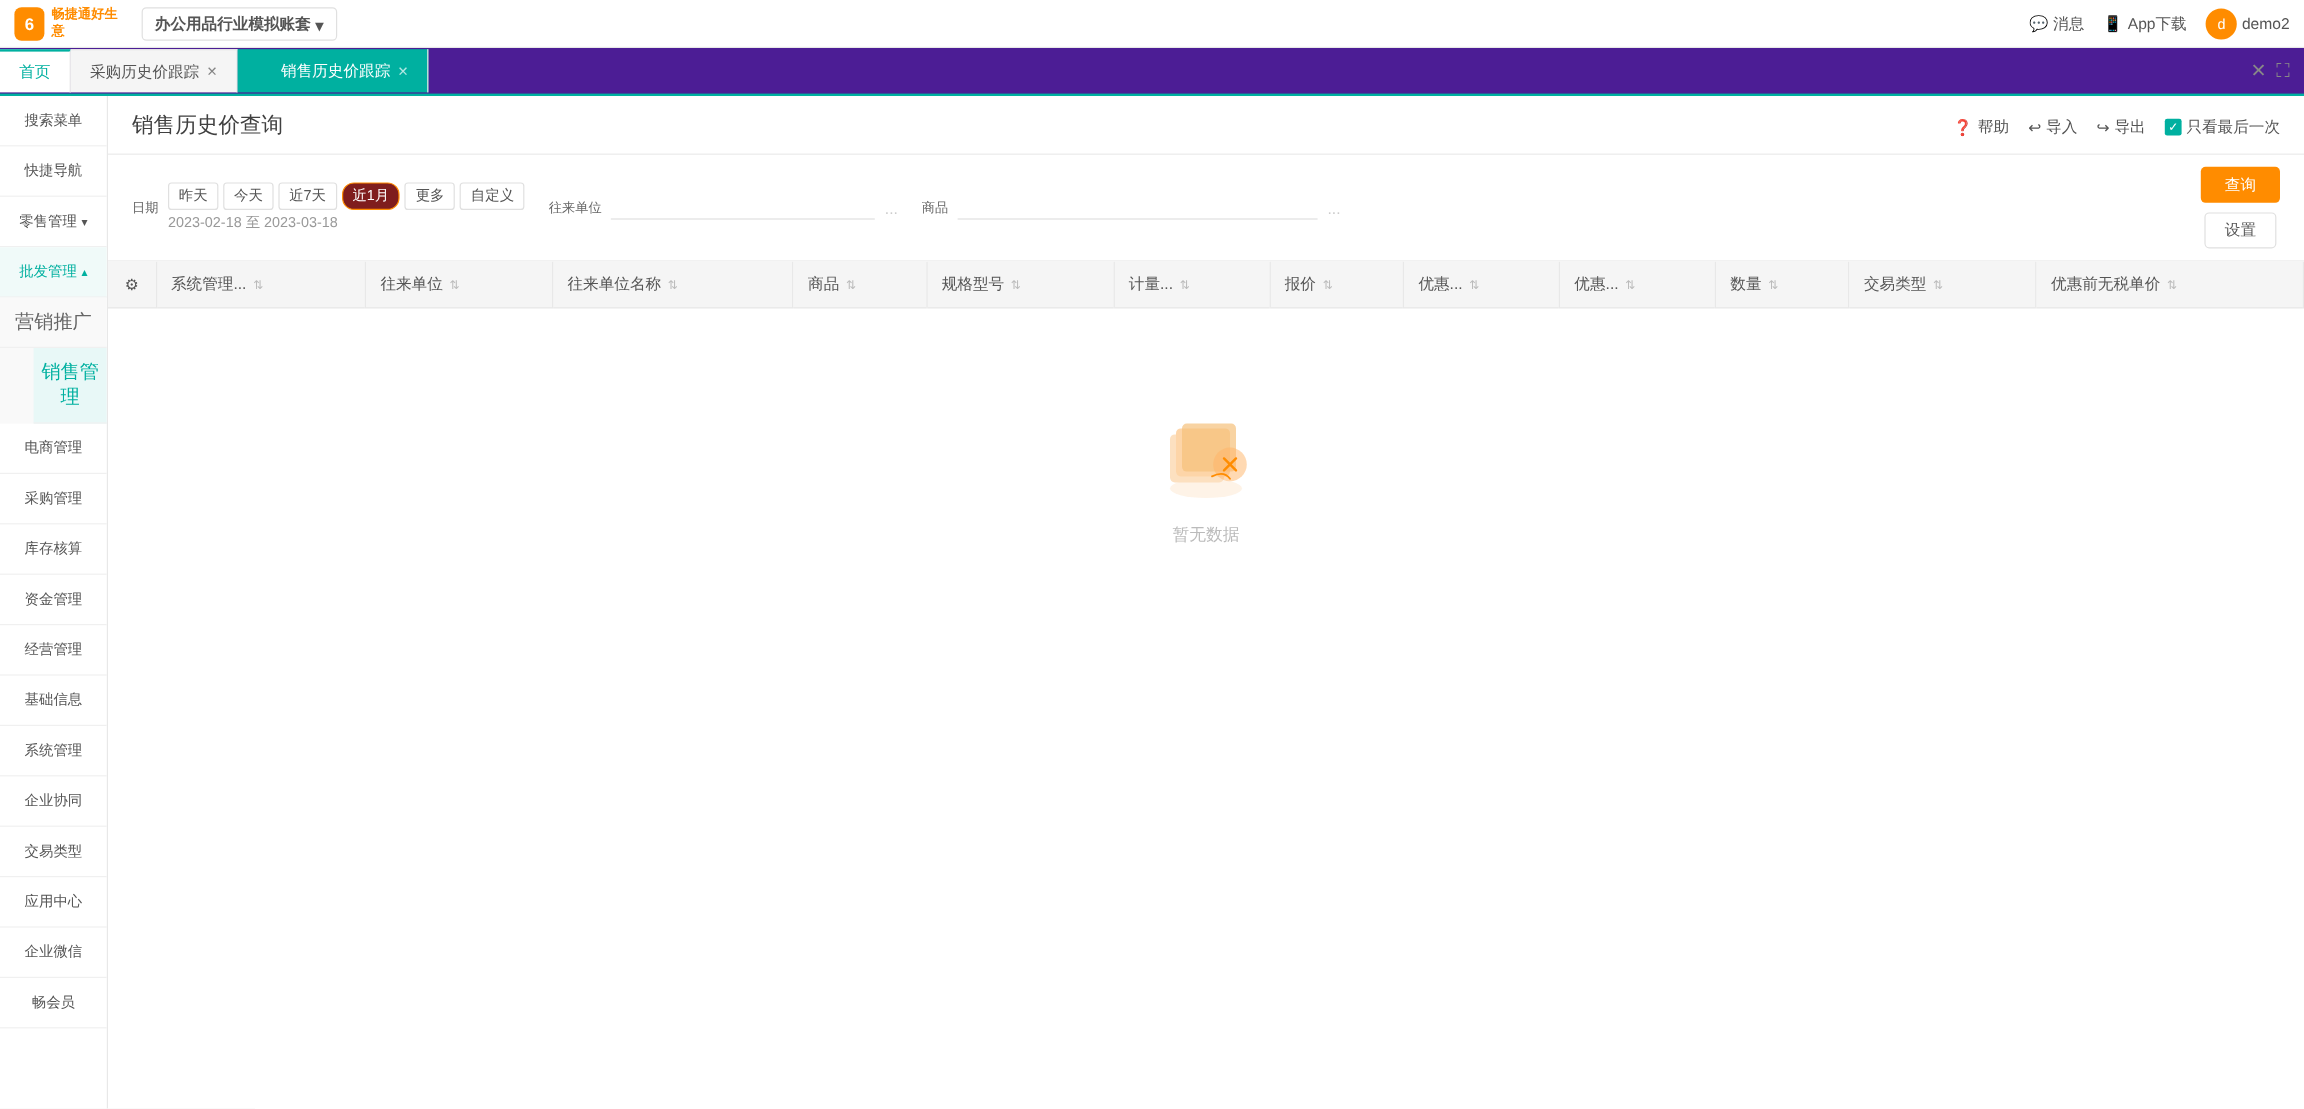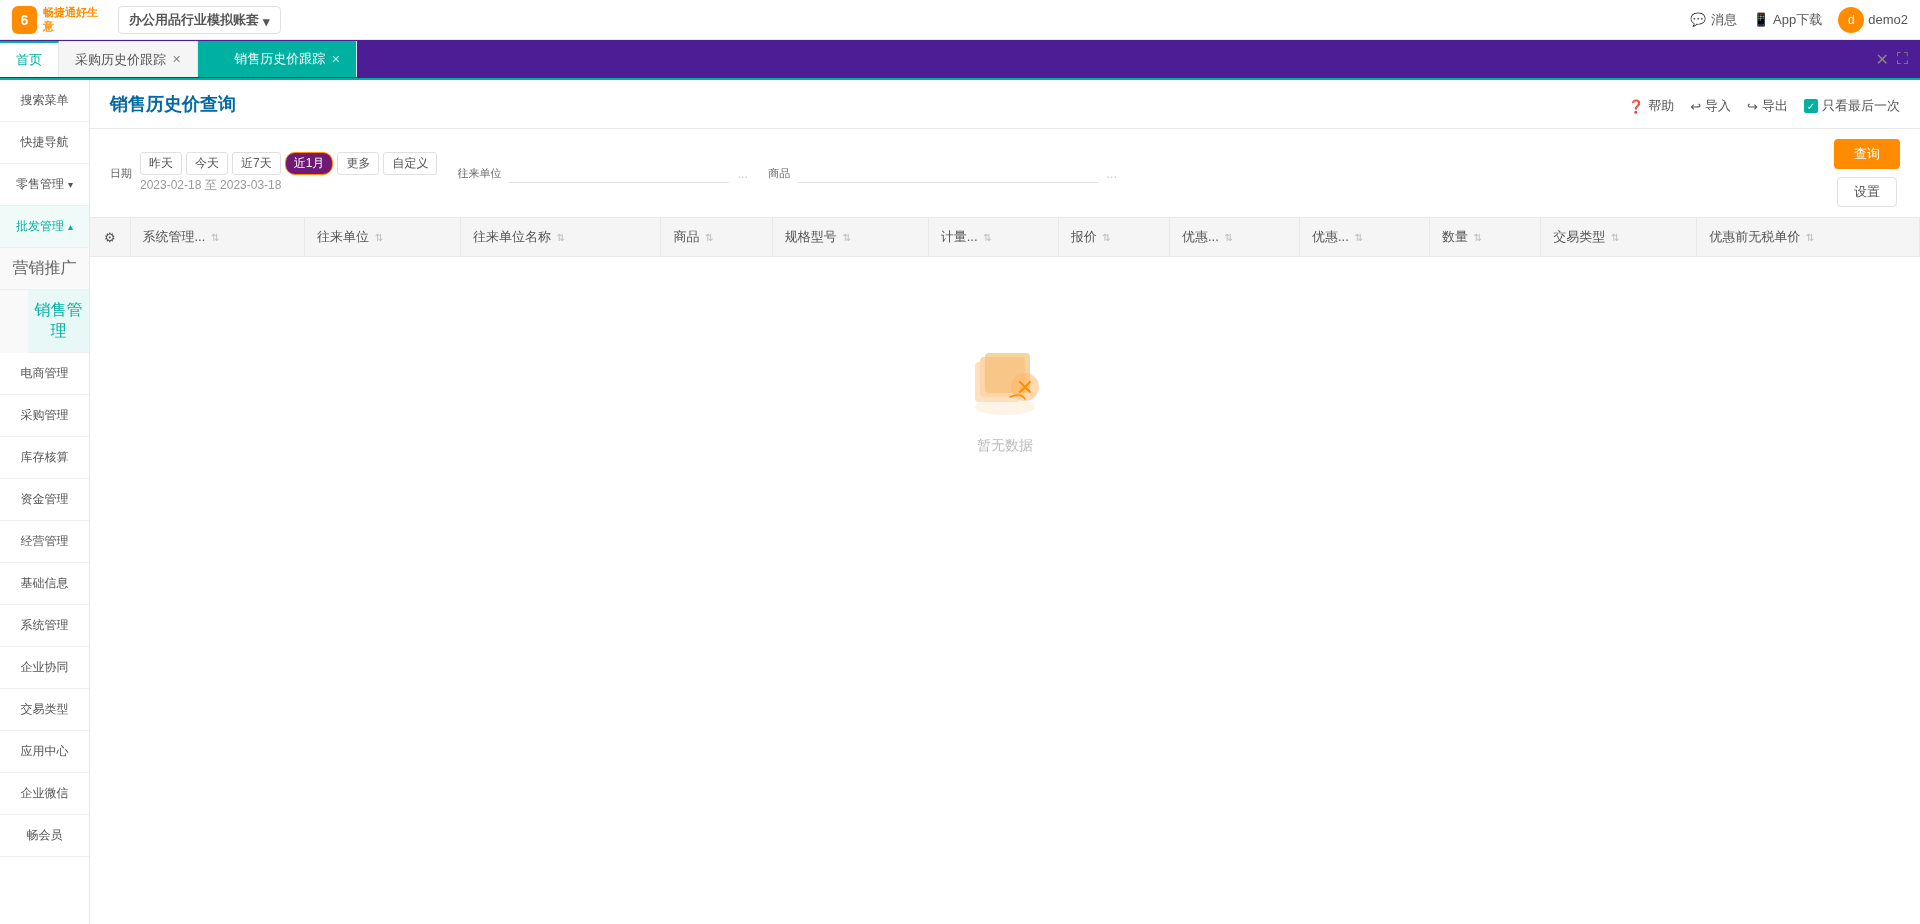--- a/index.html
+++ b/index.html
@@ -35,33 +35,33 @@
     .sidebar-item.has-arrow { display: flex; align-items: center; justify-content: center; gap: 4px; }
     .sidebar-sub { background: #f9f9f9; }
     .sidebar-sub .sidebar-item { font-size: 16px; color: #666; padding: 10px 6px; }
     .sidebar-sub .sidebar-item.active { color: #00b0a0; background: #e8f8f7; margin-left: 28px; }
 
     
     .content { flex: 1; display: flex; flex-direction: column; overflow: hidden; background: #f5f5f5; }
 
     
     .page-header { background: #fff; padding: 12px 20px 0 20px; border-bottom: 1px solid #e8e8e8; }
-    .page-title { font-size: 18px; font-weight: bold; color: #0369a1; margin-bottom: 12px; }
+    .page-title { font-size: 18px; font-weight: normal; color: #404040; margin-bottom: 12px; }
     .page-toolbar { display: flex; align-items: center; justify-content: flex-end; gap: 16px; padding-bottom: 8px; font-size: 13px; color: #555; }
     .toolbar-btn { display: flex; align-items: center; gap: 4px; cursor: pointer; color: #555; }
     .checkbox-label { display: flex; align-items: center; gap: 4px; cursor: pointer; }
     .checkbox-teal { width: 14px; height: 14px; background: #00b0a0; border-radius: 2px; display: flex; align-items: center; justify-content: center; color: white; font-size: 10px; }
 
     
     .filter-bar { background: #fff; padding: 10px 20px; border-bottom: 1px solid #e8e8e8; display: flex; align-items: center; gap: 20px; flex-wrap: wrap; }
     .filter-group { display: flex; align-items: center; gap: 8px; }
     .filter-label { color: #666; font-size: 11px; white-space: nowrap; }
     .date-buttons { display: flex; gap: 4px; align-items: center; }
     .date-btn { padding: 2px 8px; font-size: 12px; border: 1px solid #e0e0e0; border-radius: 3px; cursor: pointer; color: #555; background: #fff; }
-    .date-btn.active { background: #701a75; color: #fff; border-color: #ff8c00; border-radius: 10px; }
+    .date-btn.active { background: #7f1d1d; color: #fff; border-color: #ff8c00; border-radius: 10px; }
     .date-range { font-size: 12px; color: #999; margin-top: 2px; }
     .filter-input { border: none; border-bottom: 1px solid #e0e0e0; padding: 2px 4px; width: 200px; font-size: 13px; color: #333; outline: none; background: transparent; }
     .filter-dots { color: #ccc; font-size: 13px; }
     .query-btn { background: #ff8c00; color: #fff; border: none; padding: 6px 20px; border-radius: 4px; cursor: pointer; font-size: 13px; font-weight: 500; }
     .settings-btn { background: #fff; color: #555; border: 1px solid #e0e0e0; padding: 5px 16px; border-radius: 4px; cursor: pointer; font-size: 13px; }
     .filter-right { margin-left: auto; display: flex; gap: 8px; align-items: center; flex-direction: column; }
 
     
     .table-area { flex: 1; background: #fff; margin: 0; overflow: auto; }
     table { width: 100%; border-collapse: collapse; font-size: 13px; }

